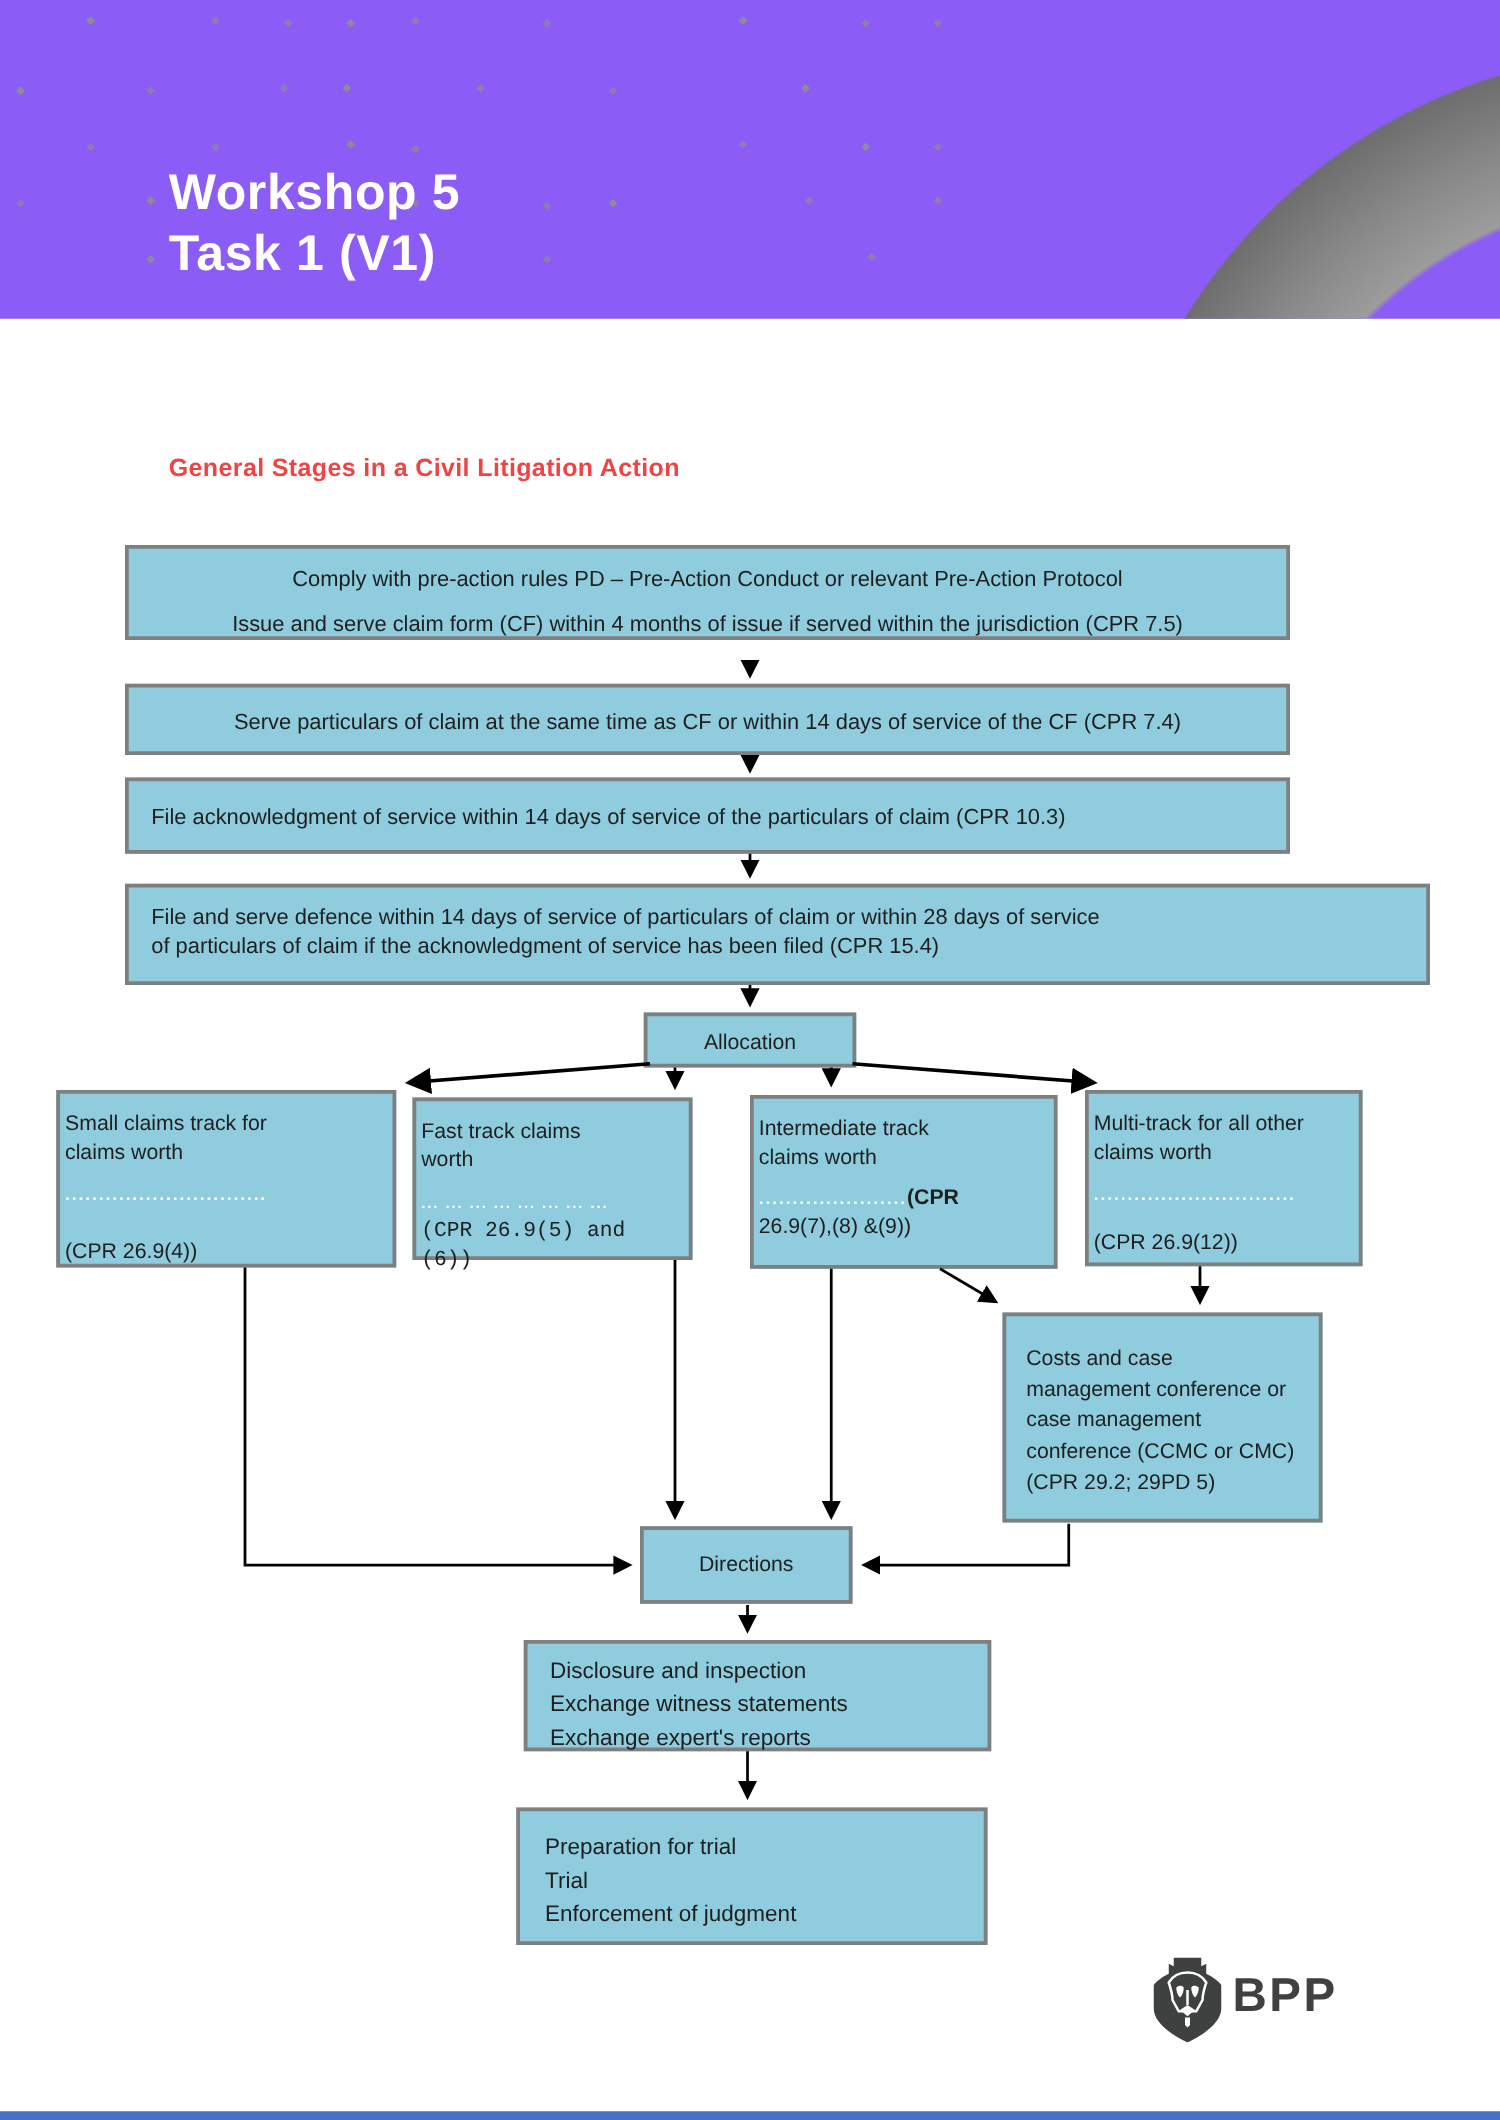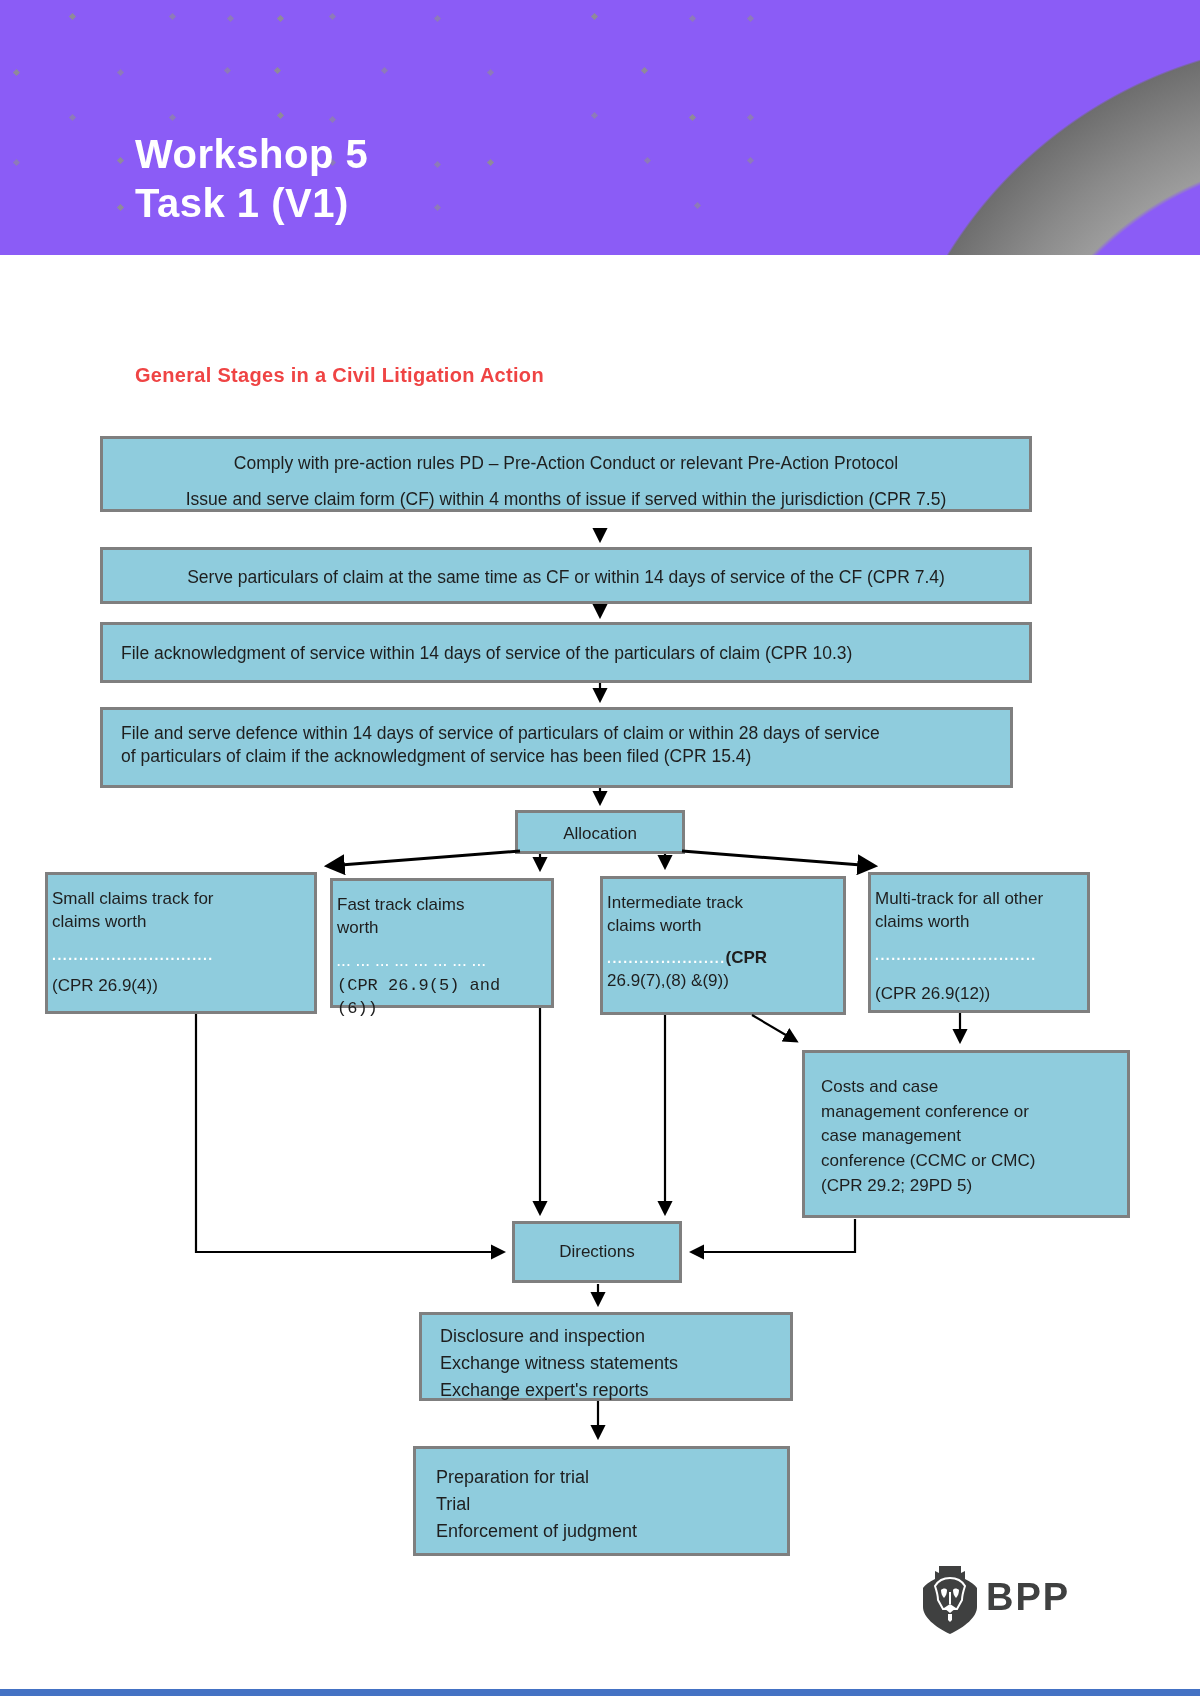--- a/index.html
+++ b/index.html
@@ -19,43 +19,43 @@
        transform:rotate(45deg);}
 
   
   .fbox{position:absolute;background:#8fccdd;border:3px solid #7f7f7f;
         box-sizing:border-box;color:#1e1e1e;font-size:17.5px;line-height:1.32;}
   .tc{text-align:center;}
   .b1{left:100px;top:436px;width:932px;height:76px;padding:13px 16px 0 16px;}
   .b1 .gap{height:13px;}
   .b2{left:100px;top:547px;width:932px;height:57px;padding:16px 10px 0 10px;}
   .b3{left:100px;top:622px;width:932px;height:61px;padding:17px 14px 0 18px;}
-  .b4{left:100px;top:707px;width:913px;height:81px;padding:12px 14px 0 18px;}
+  .b4{left:100px;top:707px;width:1044px;height:81px;padding:12px 14px 0 18px;}
   .alloc{left:515px;top:810px;width:170px;height:44px;padding-top:10px;
          font-size:17px;}
   .track{font-size:17px;line-height:1.38;padding:12px 12px 0 4px;}
   .small{left:45px;top:872px;width:272px;height:142px;}
   .fast{left:330px;top:878px;width:224px;height:130px;}
   .inter{left:600px;top:876px;width:246px;height:139px;}
   .multi{left:868px;top:872px;width:222px;height:141px;}
-  .ccmc{left:802px;top:1050px;width:328px;height:168px;
+  .ccmc{left:802px;top:1050px;width:256px;height:168px;
         padding:22px 12px 0 16px;font-size:17px;line-height:1.45;}
   .dirs{left:512px;top:1221px;width:170px;height:62px;padding-top:17px;
         font-size:17px;}
   .disc{left:419px;top:1312px;width:374px;height:89px;
         padding:8px 10px 0 18px;font-size:18px;line-height:1.5;}
   .prep{left:413px;top:1446px;width:377px;height:110px;
         padding:15px 10px 0 20px;font-size:18px;line-height:1.5;}
 
   .dotline{color:#ffffff;font-weight:bold;letter-spacing:1.5px;
            font-size:14px;line-height:1;}
   .small .dotline{margin-top:14px;}
   .fast .dotline{margin-top:16px;font-size:12px;}
   .multi .dotline{margin-top:14px;}
-  .cpr{margin-top:12px;}
+  .cpr{margin-top:27px;}
   .inter .dmix{margin-top:8px;}
   .inter .dmix .cprin{color:#1e1e1e;font-size:17px;font-weight:bold;
                       letter-spacing:0;}
 
   
   .stitle{position:absolute;left:135px;top:364px;color:#ef4444;
           font-size:20px;font-weight:bold;letter-spacing:.3px;}
 
   
   svg.wires{position:absolute;left:0;top:0;pointer-events:none;}

